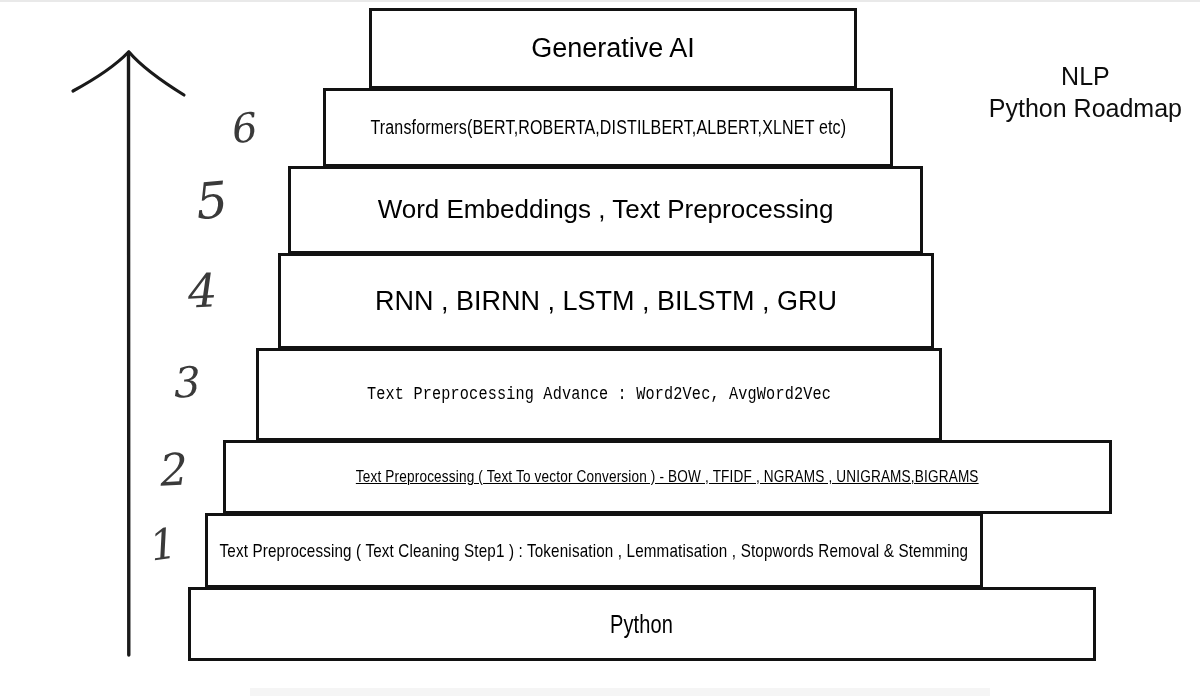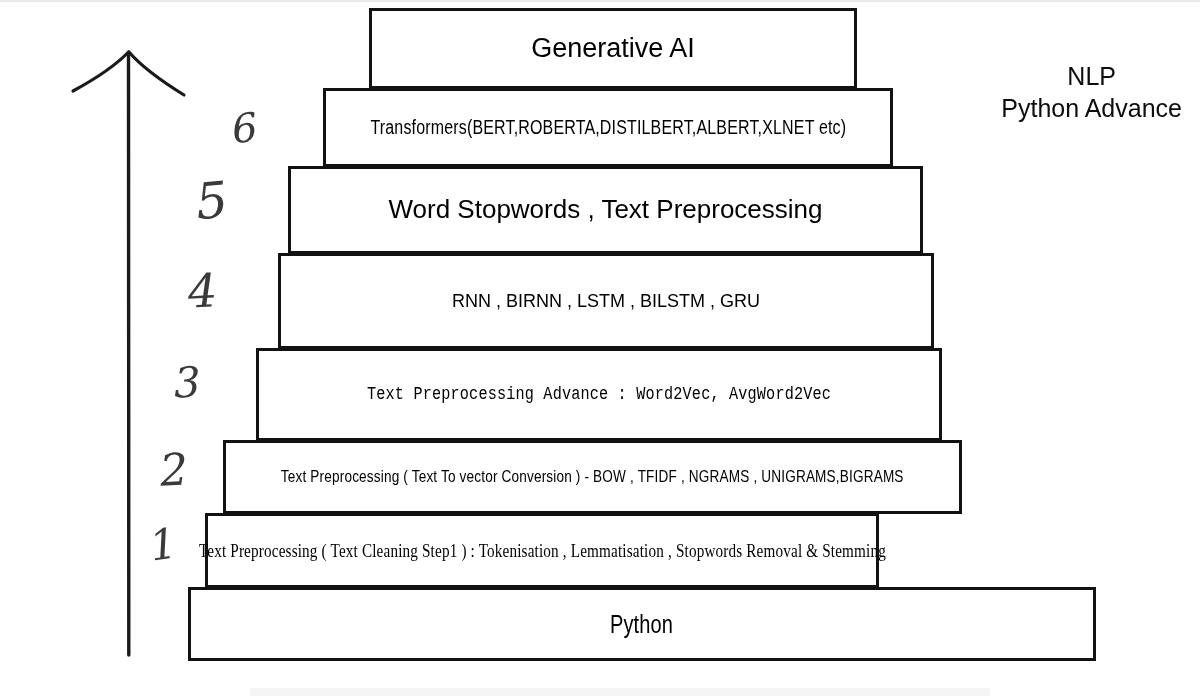--- a/index.html
+++ b/index.html
@@ -67,29 +67,29 @@
   #layer-gen-ai      { left:369px; top:8px;   width:488px; height:81px;  }
   #layer-gen-ai .layer-label      { font-size: 27px; }
 
   #layer-transformers{ left:323px; top:88px;  width:570px; height:79px;justify-content:center;  }
   #layer-transformers .layer-label{ font-size: 20px; }
 
   #layer-embeddings  { left:288px; top:166px; width:635px; height:88px;  }
   #layer-embeddings .layer-label  { font-size: 26px; }
 
   #layer-rnn         { left:278px; top:253px; width:656px; height:96px;  }
-  #layer-rnn .layer-label         { font-size: 18px; }
+  #layer-rnn .layer-label         { font-size: 27px; }
 
   #layer-advance     { left:256px; top:348px; width:686px; height:93px;font-family:Liberation Mono, monospace;  }
   #layer-advance .layer-label     { font-size: 19px; }
 
-  #layer-vectorize   { left:223px; top:440px; width:739px; height:74px;  }
+  #layer-vectorize   { left:223px; top:440px; width:889px; height:74px;text-decoration:underline;  }
   #layer-vectorize .layer-label   { font-size: 17px; }
 
-  #layer-cleaning    { left:205px; top:513px; width:674px; height:75px;font-family:Liberation Serif, serif;  }
+  #layer-cleaning    { left:205px; top:513px; width:778px; height:75px;  }
   #layer-cleaning .layer-label    { font-size: 19px; }
 
   #layer-python      { left:188px; top:587px; width:908px; height:74px;  }
   #layer-python .layer-label      { font-size: 25px; }
 
   
   #python-watermark {
     position: absolute;
     left: 340px; top: 600px;
     width: 180px; height: 55px;
@@ -170,21 +170,21 @@
 
   <div class="layer wide" id="layer-gen-ai">
     <span class="layer-label">Generative AI</span>
   </div>
 
   <div class="layer cond" id="layer-transformers">
     <span class="layer-label">Transformers(BERT,ROBERTA,DISTILBERT,ALBERT,XLNET etc)</span>
   </div>
 
   <div class="layer wide" id="layer-embeddings">
-    <span class="layer-label">Word Stopwords , Text Preprocessing</span>
+    <span class="layer-label">Word Embeddings , Text Preprocessing</span>
   </div>
 
   <div class="layer wide" id="layer-rnn">
     <span class="layer-label">RNN , BIRNN , LSTM , BILSTM , GRU</span>
   </div>
 
   <div class="layer cond" id="layer-advance">
     <span class="layer-label">Text Preprocessing Advance : Word2Vec, AvgWord2Vec</span>
   </div>
 
@@ -195,16 +195,16 @@
   <div class="layer cond" id="layer-cleaning">
     <span class="layer-label">Text Preprocessing ( Text Cleaning Step1 ) : Tokenisation , Lemmatisation , Stopwords Removal &amp; Stemming</span>
   </div>
 
   <div class="layer cond" id="layer-python">
     <span class="layer-label">Python</span>
   </div>
 
   <div id="roadmap-heading">
     <span class="heading-line">NLP</span>
-    <span class="heading-line">Python Advance</span>
+    <span class="heading-line">Python Roadmap</span>
   </div>
 
 </div>
 
 </body></html>

